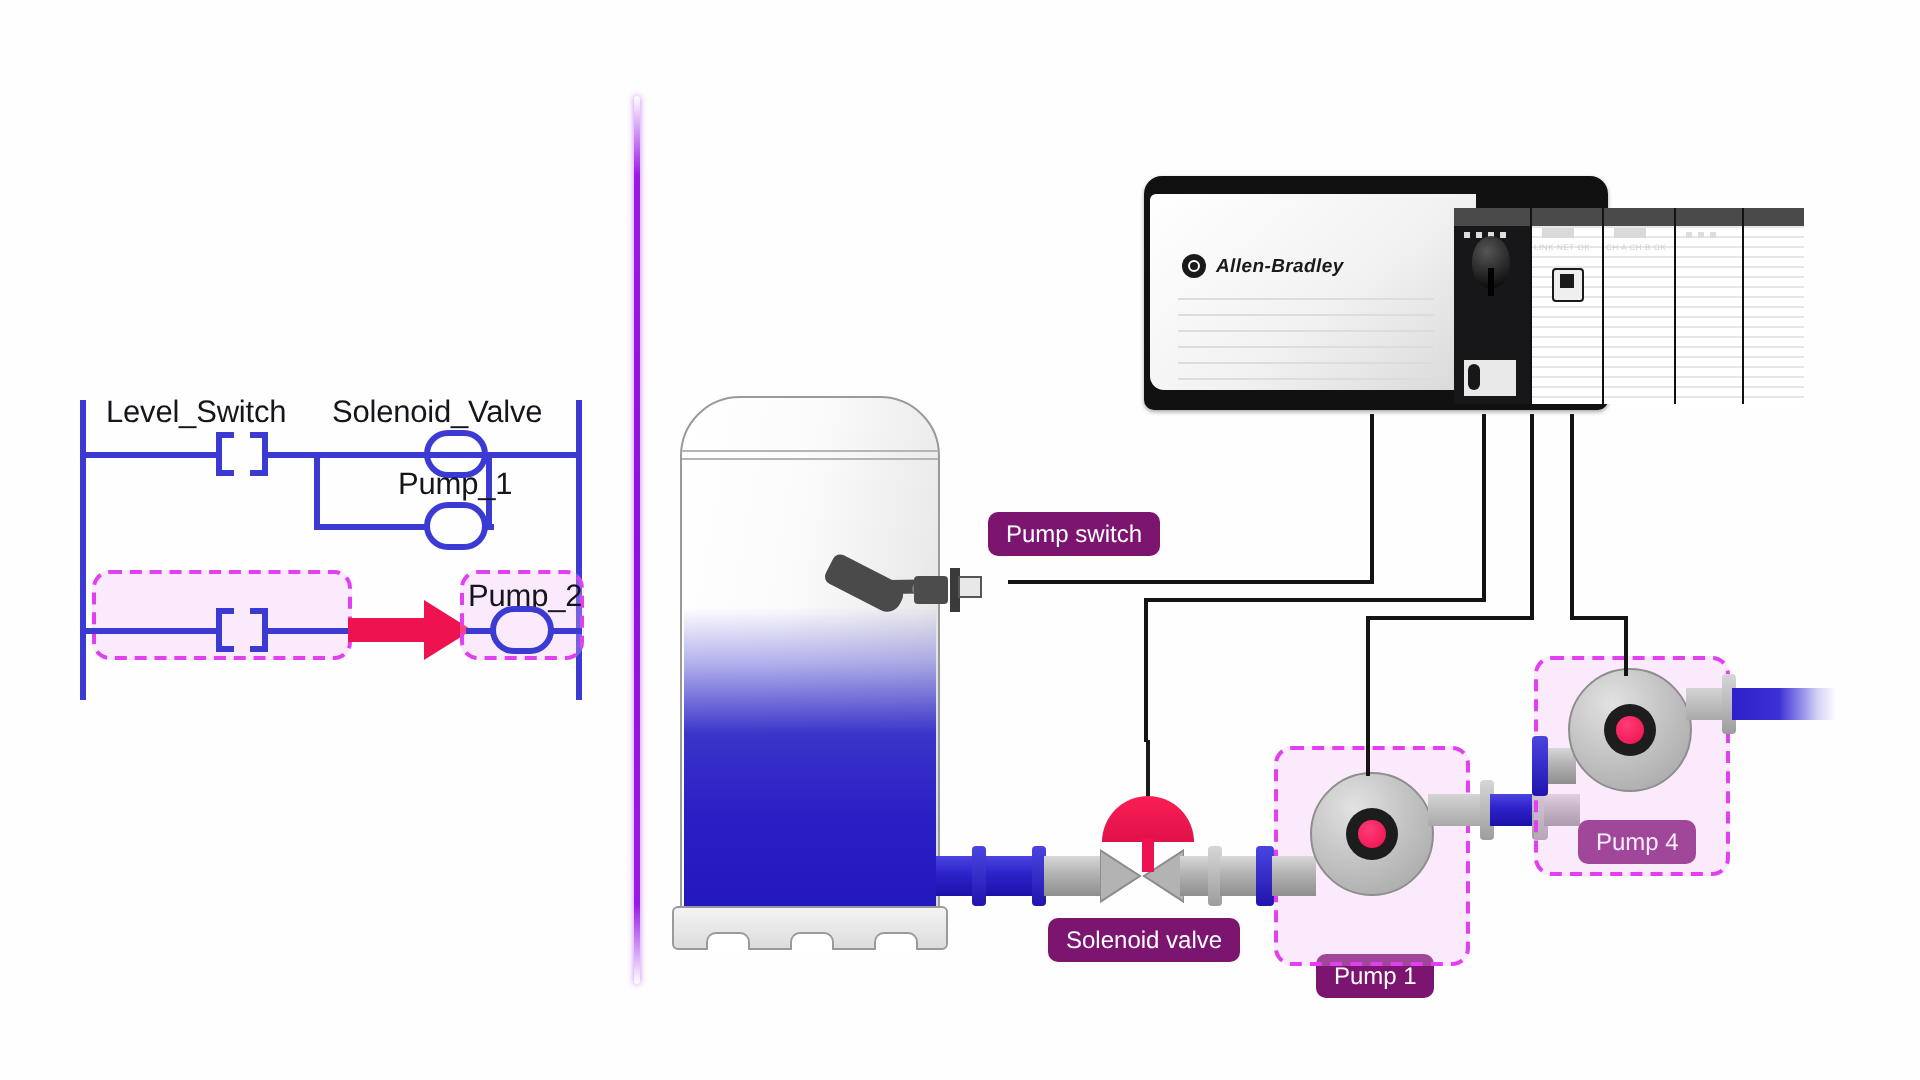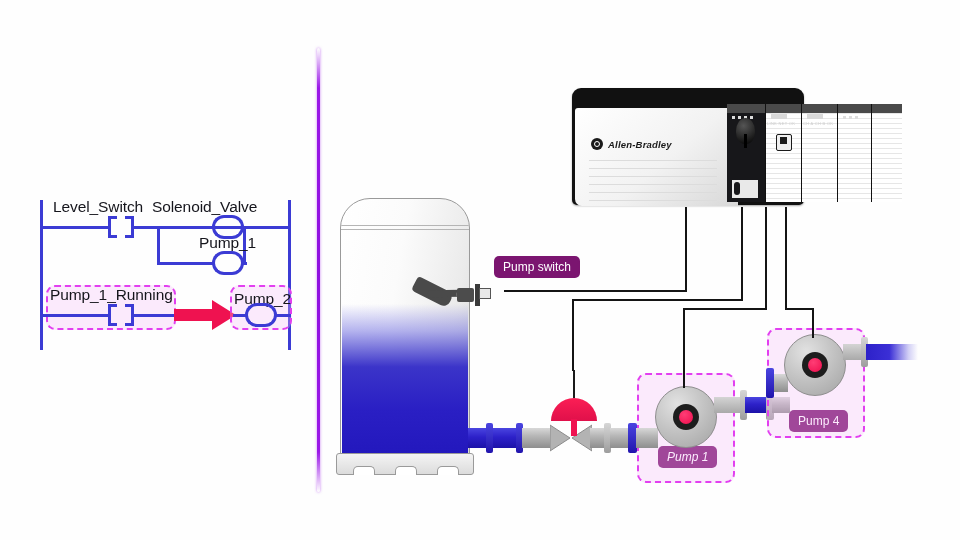--- a/index.html
+++ b/index.html
@@ -39,21 +39,21 @@
   .coil .rt{right:0;border-left:none;border-radius:0 14px 14px 0;}
 
   .hl{position:absolute;border:2.5px dashed #e23ff0;border-radius:9px;
       background:rgba(244,190,250,.30);box-sizing:border-box;}
   .arrow{position:absolute;}
 
   
   .plc{position:absolute;left:572px;top:88px;width:232px;height:117px;}
   .plc-body{position:absolute;inset:0;background:#111;border-radius:9px 9px 5px 5px;
     box-shadow:0 1px 2px rgba(0,0,0,.35);}
-  .plc-face{position:absolute;left:3px;top:20px;width:163px;height:98px;
+  .plc-face{position:absolute;left:3px;top:9px;width:163px;height:98px;
     background:linear-gradient(140deg,#ffffff 0%,#f2f2f2 55%,#d8d8d8 100%);
     border-radius:3px 0 0 7px;}
   .ab-logo{position:absolute;left:16px;top:30px;display:flex;align-items:center;gap:5px;}
   .ab-dot{width:12px;height:12px;border-radius:50%;background:#1a1a1a;position:relative;}
   .ab-dot::after{content:"";position:absolute;left:3px;top:3px;width:6px;height:6px;
     border-radius:50%;border:1.3px solid #fff;box-sizing:border-box;}
   .ab-txt{font-size:9.5px;font-style:italic;font-weight:bold;color:#1a1a1a;
     font-family:"Liberation Sans",sans-serif;letter-spacing:.2px;}
   .face-lines{position:absolute;left:14px;top:52px;width:128px;}
   .face-lines div{height:1px;background:#dcdcdc;margin-bottom:7px;}
@@ -151,39 +151,38 @@
     <div class="lbl" style="left:13px;top:8px;">Level_Switch</div>
     <div class="rung" style="left:0;top:36px;width:70px;"></div>
     <div class="contact" style="left:68px;top:26px;">
       <i></i>
         <b></b>
         <u></u>
         <s></s>
     </div>
     <div class="rung" style="left:93px;top:36px;width:112px;"></div>
 
-    <div class="lbl" style="left:112px;top:8px;">Solenoid_Valve</div>
+    <div class="lbl" style="left:126px;top:8px;">Solenoid_Valve</div>
     <div class="coil" style="left:172px;top:25px;">
       <span class="lf"></span>
         <span class="rt"></span>
     </div>
     <div class="rung" style="left:203px;top:36px;width:48px;"></div>
 
     <div class="vwire" style="left:117px;top:36px;height:38px;"></div>
     <div class="vwire" style="left:203px;top:36px;height:38px;"></div>
     <div class="rung" style="left:117px;top:72px;width:58px;"></div>
     <div class="lbl" style="left:159px;top:44px;">Pump_1</div>
     <div class="coil" style="left:172px;top:61px;">
       <span class="lf"></span>
         <span class="rt"></span>
     </div>
     <div class="rung" style="left:203px;top:72px;width:4px;"></div>
 
     <div class="hl" style="left:6px;top:95px;width:130px;height:45px;"></div>
-    <div class="lbl" style="left:10px;top:96px;">Pump_1_Running</div>
     <div class="rung" style="left:0;top:124px;width:70px;"></div>
     <div class="contact" style="left:68px;top:114px;">
       <i></i>
         <b></b>
         <u></u>
         <s></s>
     </div>
     <div class="rung" style="left:93px;top:124px;width:100px;"></div>
 
     <svg class="arrow" style="left:134px;top:110px;" width="62" height="30" viewBox="0 0 62 30">
@@ -272,21 +271,22 @@
       <div class="fs-float"></div>
       <div class="fs-arm"></div>
       <div class="fs-pivot"></div>
       <div class="fs-stem"></div>
       <div class="fs-flange"></div>
       <div class="fs-conn"></div>
     </div>
   </div>
 
   <div class="badge" style="left:494px;top:256px;">Pump switch</div>
-  <div class="badge" style="left:658px;top:446px;font-style:italic;">Pump 1</div>
+  <div class="badge" style="left:524px;top:459px;">Solenoid valve</div>
+  <div class="badge" style="left:658px;top:477px;">Pump 1</div>
   <div class="badge" style="left:789px;top:410px;">Pump 4</div>
 
   <div class="pipe-b" style="left:468px;top:428px;width:52px;height:20px;"></div>
   <div class="flange blue" style="left:486px;top:423px;width:7px;height:30px;"></div>
   <div class="flange blue" style="left:516px;top:423px;width:7px;height:30px;"></div>
   <div class="pipe-g" style="left:522px;top:428px;width:30px;height:20px;"></div>
   <svg style="position:absolute;left:550px;top:424px;" width="42" height="28" viewBox="0 0 42 28">
     <path d="M0 1 L20 14 L0 27 Z" fill="#b3b3b3" stroke="#8c8c8c" stroke-width="1"></path>
     <path d="M42 1 L22 14 L42 27 Z" fill="#b3b3b3" stroke="#8c8c8c" stroke-width="1"></path>
   </svg>

